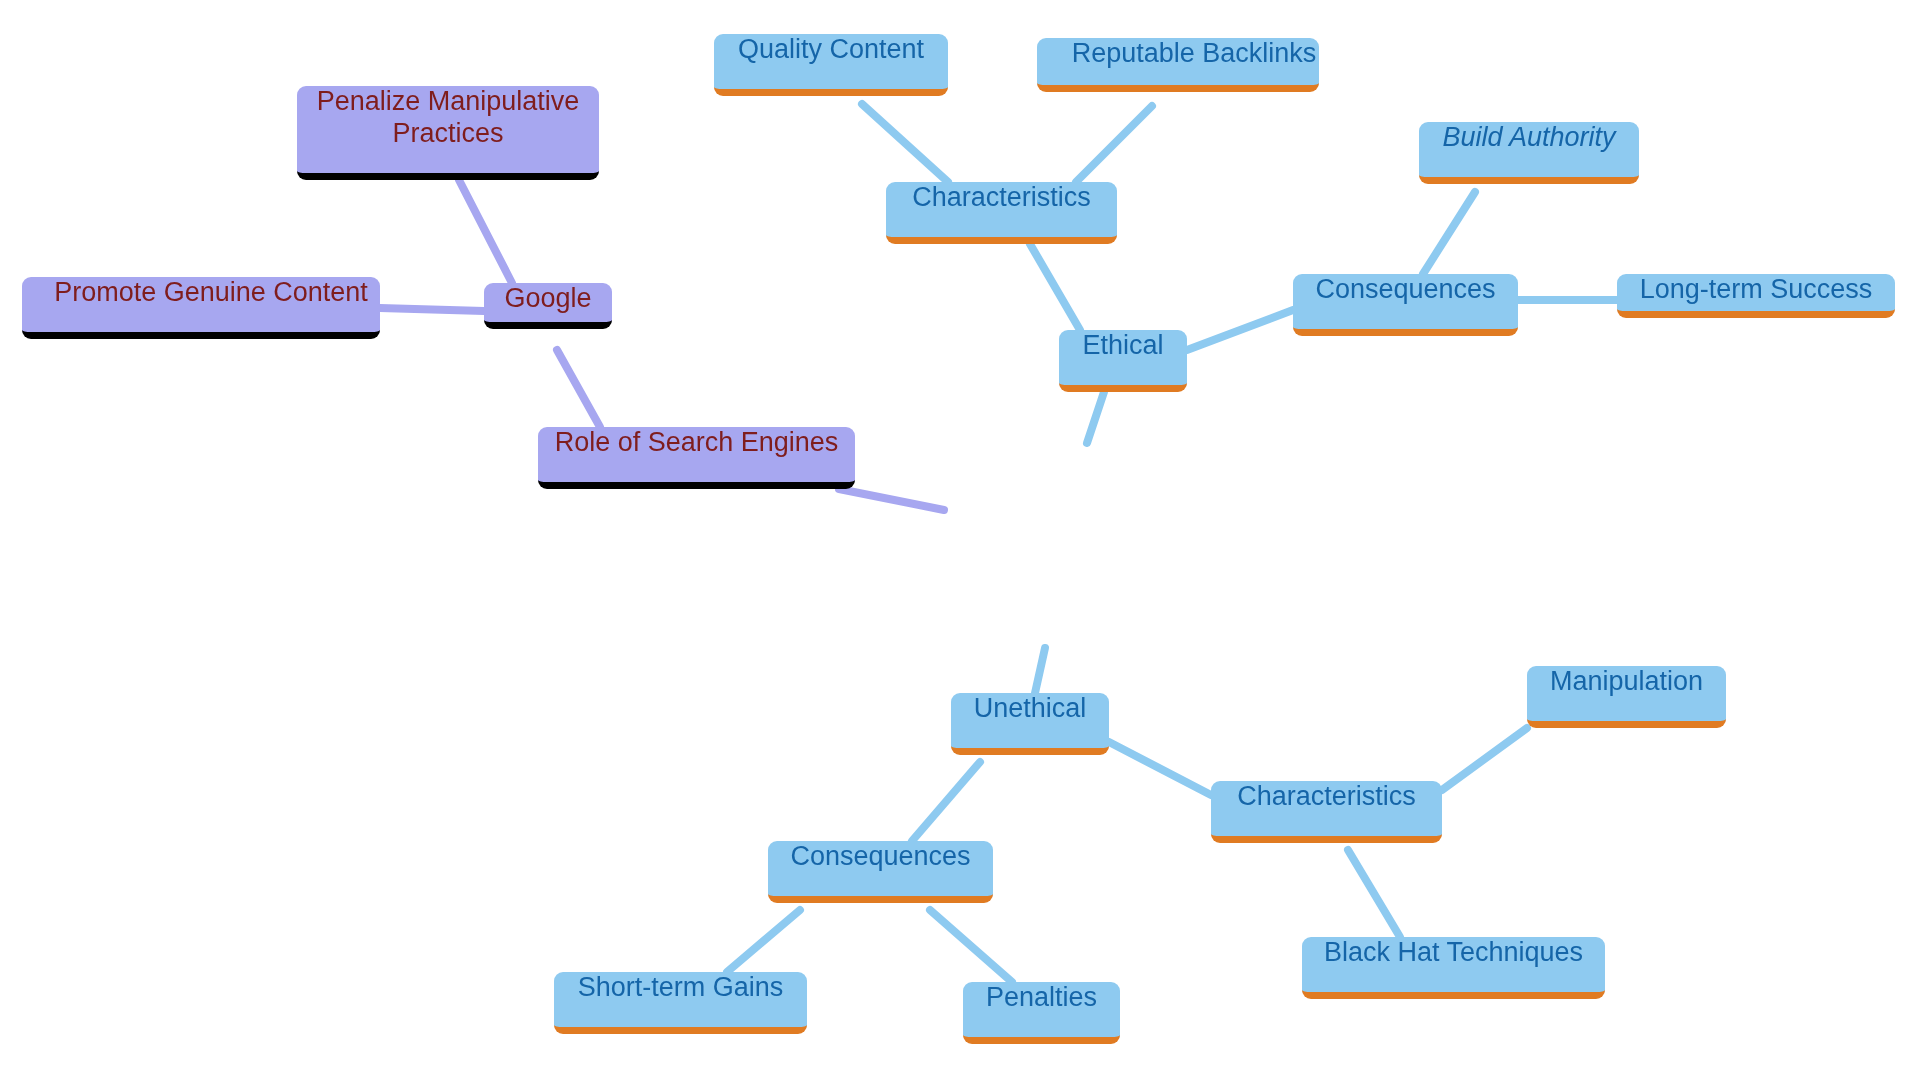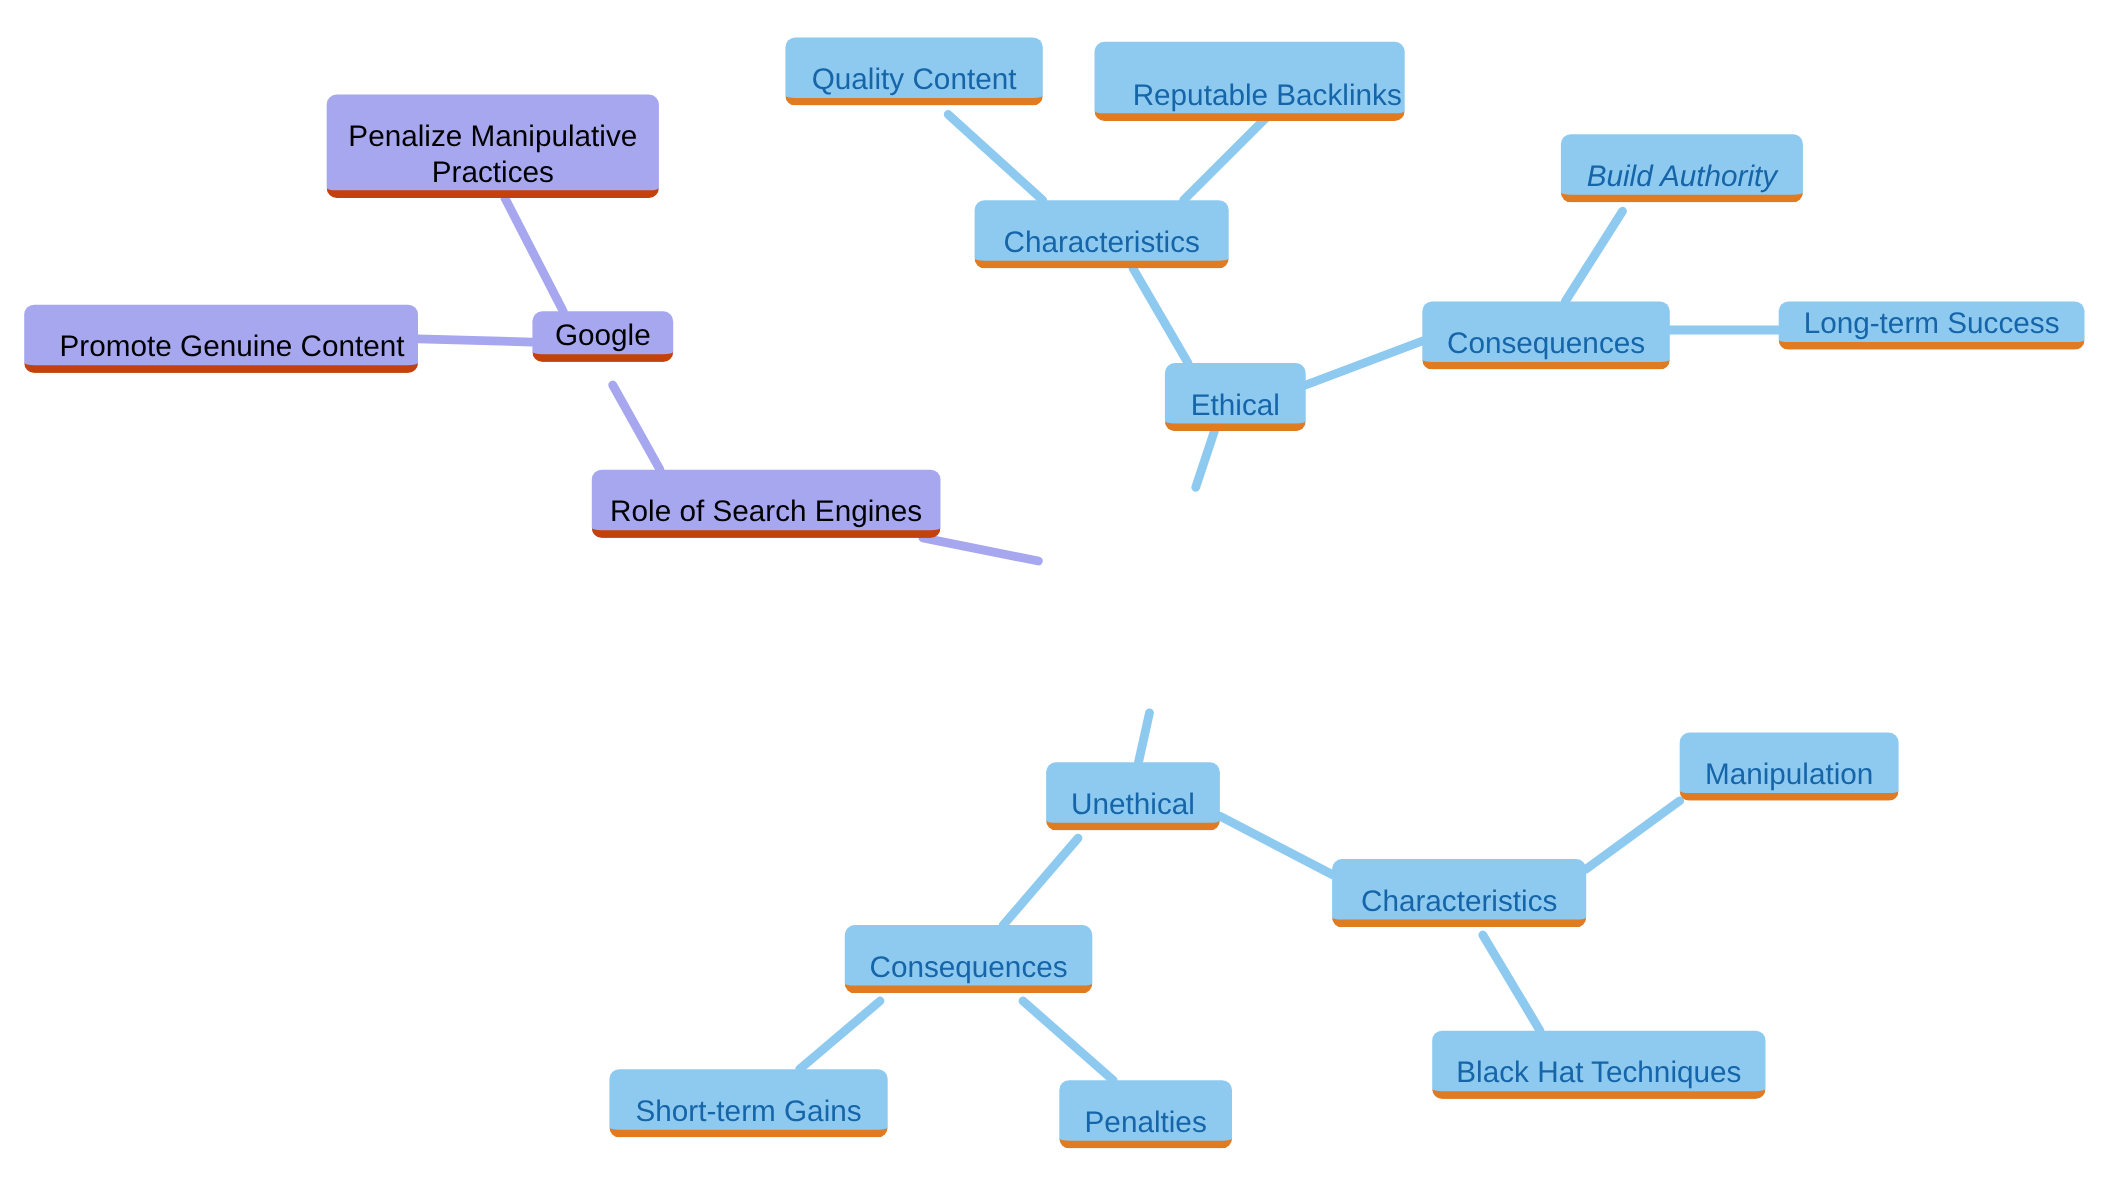--- a/index.html
+++ b/index.html
@@ -23,38 +23,38 @@
     position: absolute;
     left: 0;
     top: 0;
     width: 1920px;
     height: 1080px;
   }
   .node {
     position: absolute;
     box-sizing: border-box;
     display: flex;
-    align-items: flex-end;
+    align-items: flex-start;
     justify-content: center;
     text-align: center;
     border-radius: 9px;
     line-height: 1.18;
     white-space: pre-line;
     z-index: 5;
   }
   .node.blue {
     background: #8ECAF0;
     color: #1565a8;
     border-bottom: 7px solid #E07B22;
     font-size: 27px;
   }
   .node.purple {
     background: #A7A7F0;
-    color: #000000;
-    border-bottom: 7px solid #c2410c;
+    color: #7f1d1d;
+    border-bottom: 7px solid #000000;
     font-size: 27px;
   }
   .node.root {
     border-radius: 50%;
     background: #3F4259;
     color: #ffffff;
     border: none;
     font-size: 27px;
   }
 </style>
@@ -79,21 +79,21 @@
       <line x1="930" y1="910" x2="1012" y2="982" stroke="#8ECAF0" stroke-width="8" stroke-linecap="round"></line>
       <line x1="944" y1="510" x2="839" y2="489" stroke="#A7A7F0" stroke-width="8" stroke-linecap="round"></line>
       <line x1="600" y1="427" x2="557" y2="350" stroke="#A7A7F0" stroke-width="8" stroke-linecap="round"></line>
       <line x1="512" y1="283" x2="459" y2="180" stroke="#A7A7F0" stroke-width="8" stroke-linecap="round"></line>
       <line x1="484" y1="311" x2="380" y2="308" stroke="#A7A7F0" stroke-width="8" stroke-linecap="round"></line>
     </svg>
   <div id="nodes-layer">
       <div class="node blue" style="left: 1059px; top: 330px; width: 128px; height: 62px;"><span>Ethical</span></div>
       <div class="node blue" style="left: 886px; top: 182px; width: 231px; height: 62px;"><span>Characteristics</span></div>
       <div class="node blue" style="left: 714px; top: 34px; width: 234px; height: 62px;"><span>Quality Content</span></div>
-      <div class="node blue" style="left: 995px; top: 38px; width: 282px; height: 72px; padding-left: 32px;"><span>Reputable Backlinks</span></div>
+      <div class="node blue" style="left: 1037px; top: 38px; width: 282px; height: 54px; padding-left: 32px;"><span>Reputable Backlinks</span></div>
       <div class="node blue" style="left: 1293px; top: 274px; width: 225px; height: 62px;"><span>Consequences</span></div>
       <div class="node blue" style="left: 1419px; top: 122px; width: 220px; height: 62px; font-style: italic;"><span>Build Authority</span></div>
       <div class="node blue" style="left: 1617px; top: 274px; width: 278px; height: 44px;"><span>Long-term Success</span></div>
       <div class="node blue" style="left: 951px; top: 693px; width: 158px; height: 62px;"><span>Unethical</span></div>
       <div class="node blue" style="left: 1211px; top: 781px; width: 231px; height: 62px;"><span>Characteristics</span></div>
       <div class="node blue" style="left: 1527px; top: 666px; width: 199px; height: 62px;"><span>Manipulation</span></div>
       <div class="node blue" style="left: 1302px; top: 937px; width: 303px; height: 62px;"><span>Black Hat Techniques</span></div>
       <div class="node blue" style="left: 768px; top: 841px; width: 225px; height: 62px;"><span>Consequences</span></div>
       <div class="node blue" style="left: 554px; top: 972px; width: 253px; height: 62px;"><span>Short-term Gains</span></div>
       <div class="node blue" style="left: 963px; top: 982px; width: 157px; height: 62px;"><span>Penalties</span></div>

